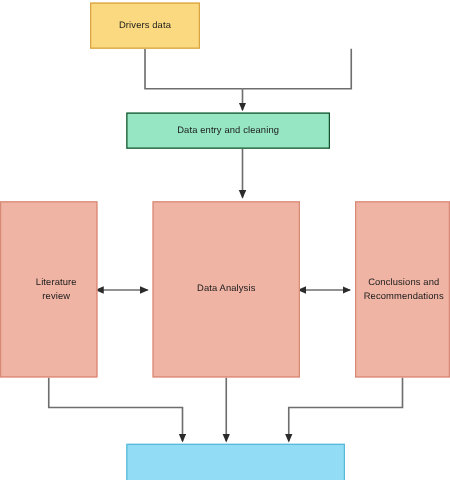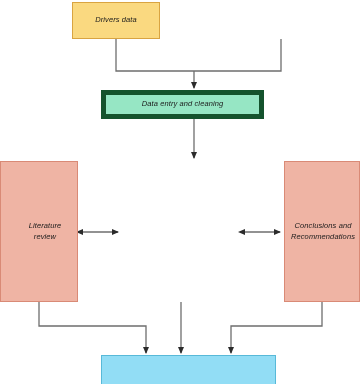--- a/index.html
+++ b/index.html
@@ -26,30 +26,29 @@
     text-align: center;
     font-size: 7.5px;
     line-height: 1.35;
     color: #1a1a1a;
     padding: 2px 4px;
     letter-spacing: 0.1px;
   }
   .node-label {
     display: block;
     white-space: pre-line;
-    font-style: italic;
   }
   
   .n-source {
     background: #FAD980;
     border: 1px solid #D9A441;
   }
   .n-process {
     background: #96E6C4;
-    border: 5px solid #14532d;
+    border: 1px solid #14532d;
   }
   .n-stage {
     background: #EFB4A4;
     border: 1px solid #D98A76;
   }
   .n-output {
     background: #92DDF5;
     border: 1px solid #58B9D8;
   }
   
@@ -105,20 +104,23 @@
 
 
   <div class="node n-process" style="left:101px; top:90px; width:163px; height:29px;">
     <span class="node-label">Data entry and cleaning</span>
   </div>
 
   <div class="node n-stage" style="left:0px; top:161px; width:78px; height:141px;padding-left:16px;">
     <span class="node-label">Literature review</span>
   </div>
 
+  <div class="node n-stage" style="left:122px; top:161px; width:118px; height:141px;">
+    <span class="node-label">Data Analysis</span>
+  </div>
 
   <div class="node n-stage" style="left:284px; top:161px; width:76px; height:141px;justify-content:flex-end;">
     <span class="node-label">Conclusions and
 Recommendations</span>
   </div>
 
   <div class="node n-output" style="left:101px; top:355px; width:175px; height:34px;">
     <span class="node-label"></span>
   </div>
 

